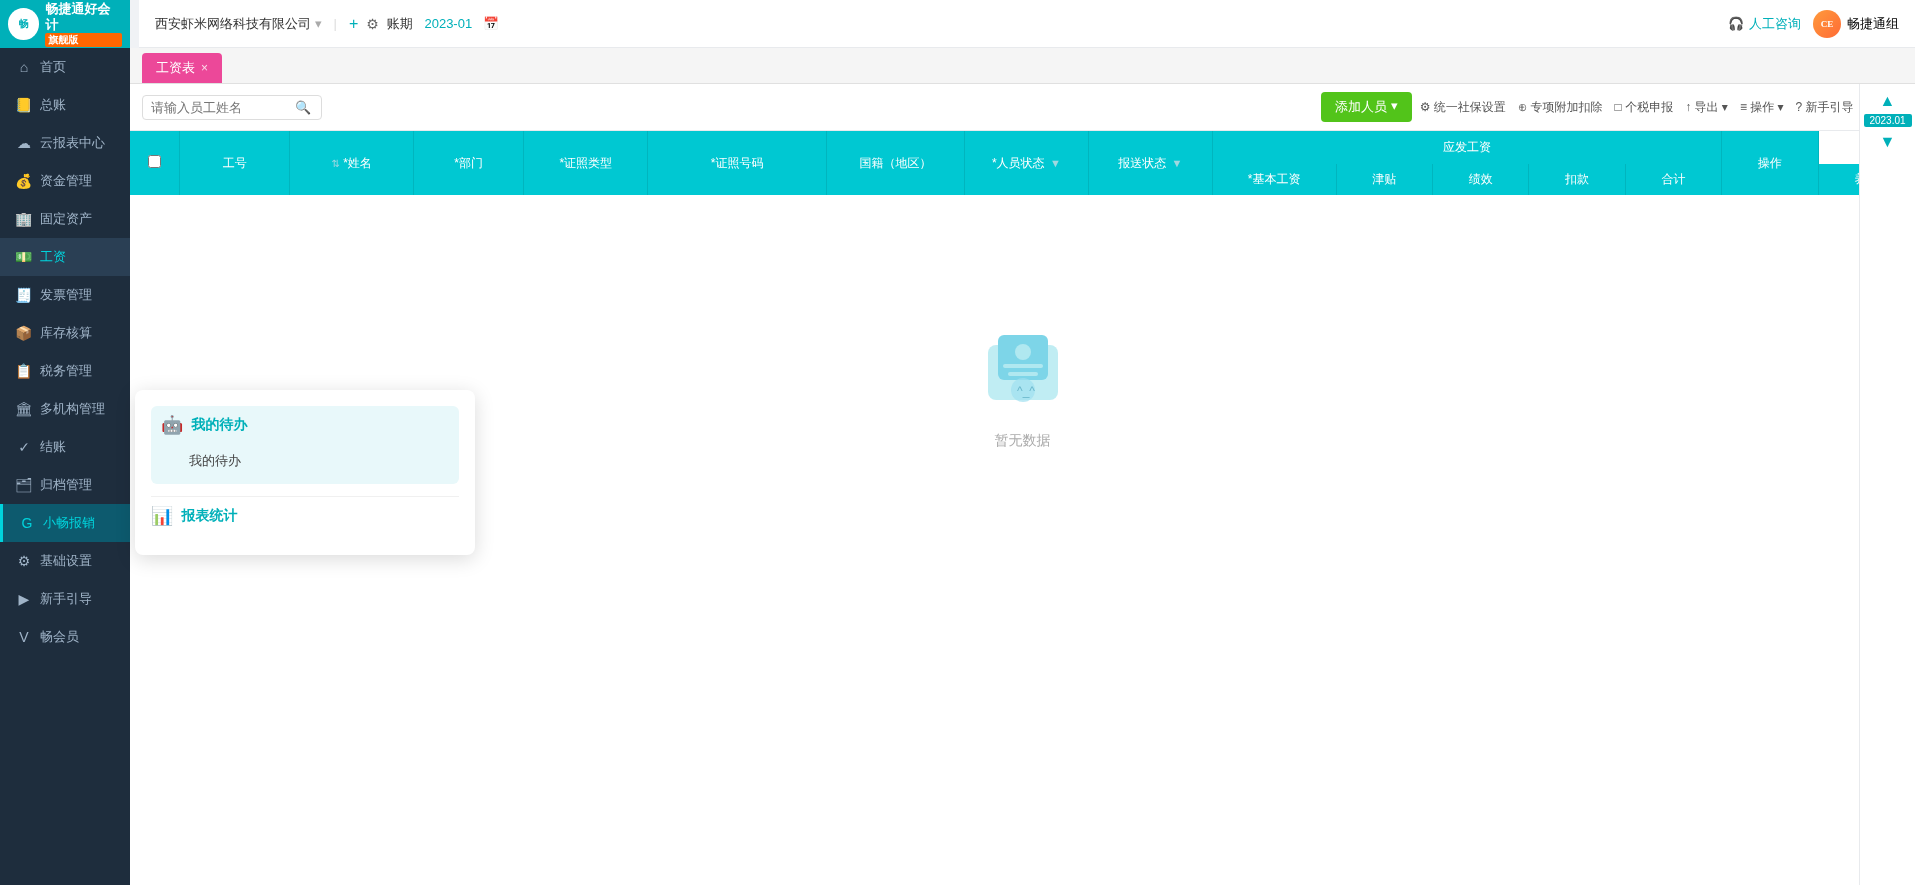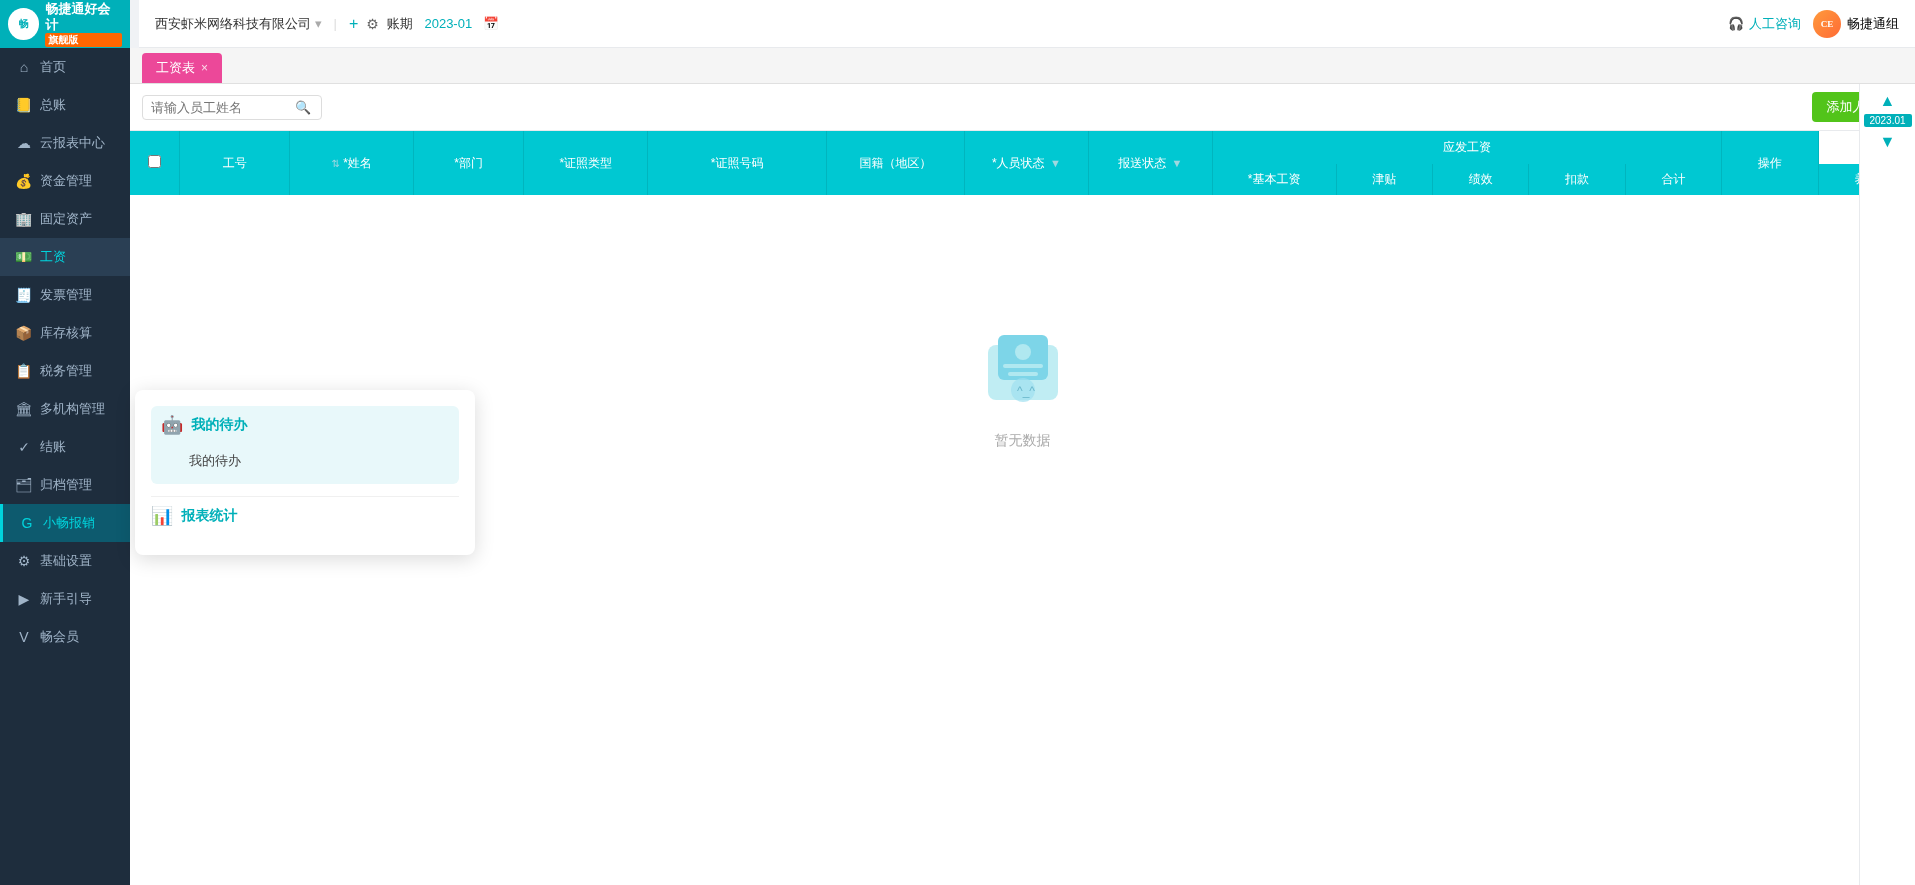--- a/index.html
+++ b/index.html
@@ -267,20 +267,29 @@
 
   <div class="toolbar">
     <div class="search-box">
       <input type="text" style="border: none; outline: none; font-size: 13px; color: rgb(153, 153, 153); width: 140px; background: transparent;" placeholder="请输入员工姓名">
       <span style="color:#aaa;">🔍</span>
     </div>
     <button class="add-person-btn">
       <span>添加人员</span>
       <span>▾</span>
     </button>
+    <div class="toolbar-actions">
+      <span class="toolbar-action">⚙ 统一社保设置</span>
+      <span class="toolbar-action">⊕ 专项附加扣除</span>
+      <span class="toolbar-action">□ 个税申报</span>
+      <span class="toolbar-action">↑ 导出 ▾</span>
+      <span class="toolbar-action">≡ 操作 ▾</span>
+      <span class="toolbar-action">? 新手引导</span>
+      <span class="toolbar-action">↺ 刷新</span>
+    </div>
   </div>
 
   <div class="table-container">
     <table class="salary-table">
       <thead>
         <tr>
           <th class="col-checkbox" rowspan="2">
             <input type="checkbox" style="">
           </th>
           <th class="col-empno" rowspan="2">工号</th>

